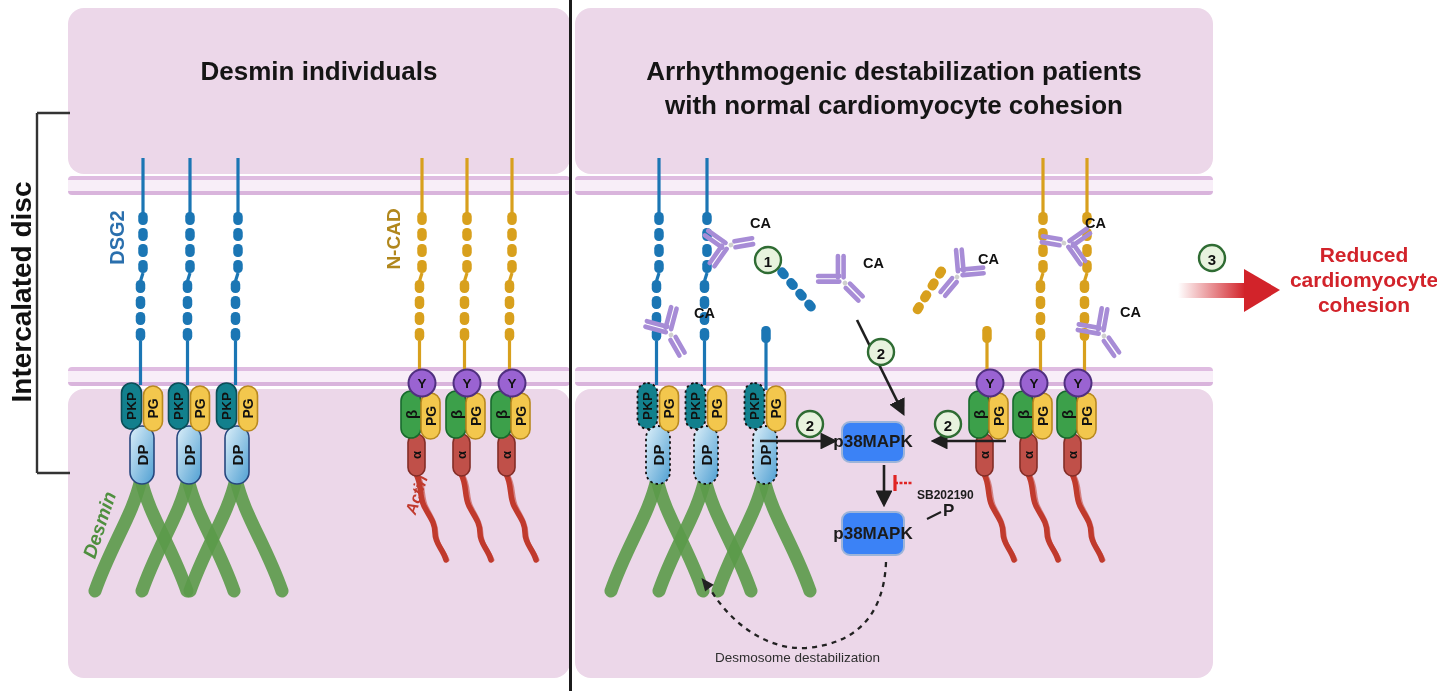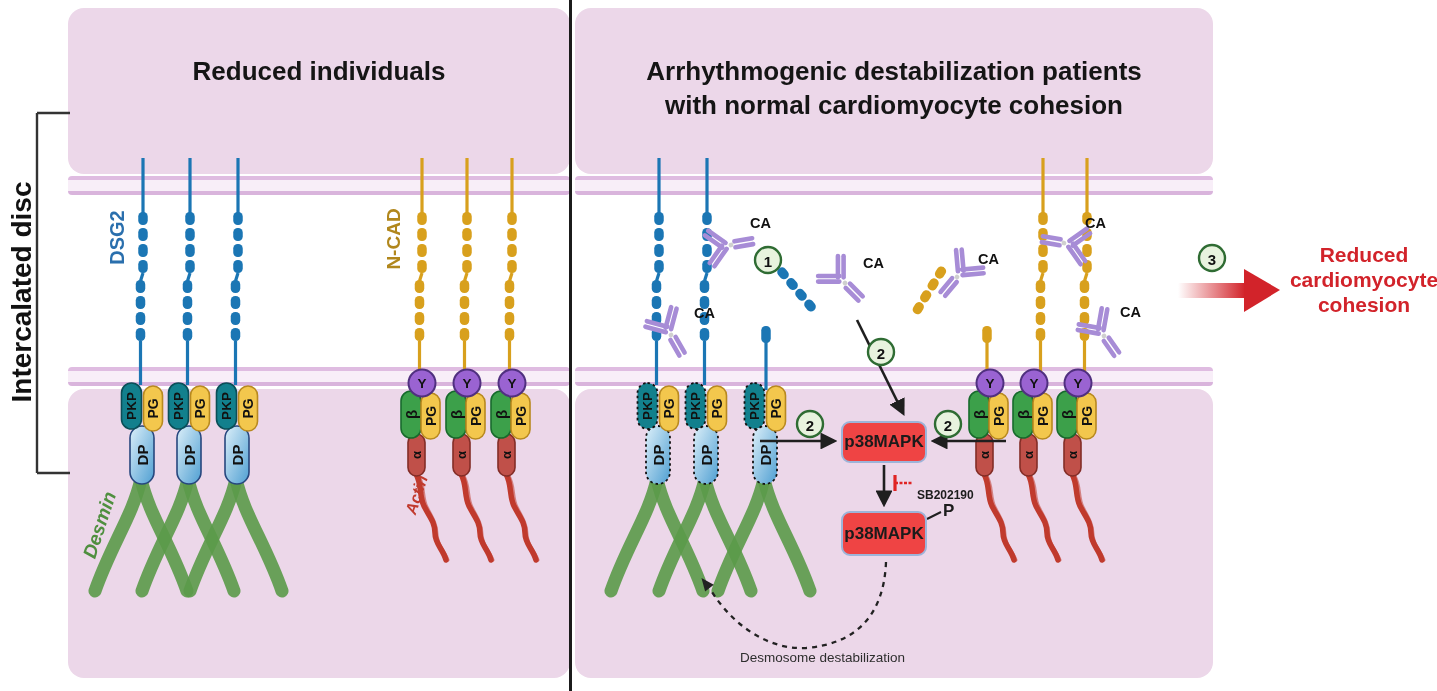--- a/index.html
+++ b/index.html
@@ -4,25 +4,25 @@
 <style>
   html,body{margin:0;padding:0;background:#fff;}
   #stage{position:relative;width:1437px;height:691px;background:#fff;overflow:hidden;
          font-family:"Liberation Sans",sans-serif;}
   .cell{position:absolute;background:#ecd7e9;border-radius:16px;}
   .membrane{position:absolute;height:19px;border-radius:4px;
     background:linear-gradient(#dfbce1 0 4px,#f8eef8 4px 15px,#d9b4dc 15px 19px);}
   .divider{position:absolute;left:569px;top:0;width:3px;height:691px;background:#1b1b1b;}
   .title{position:absolute;text-align:center;font-weight:bold;font-size:26px;line-height:1.3;color:#151515;}
   .vlabel{position:absolute;text-align:center;font-weight:bold;white-space:nowrap;}
-  .kbox{position:absolute;width:86px;height:42px;background:#ef4444;border:2px solid #9db4d9;
+  .kbox{position:absolute;width:64px;height:42px;background:#3b82f6;border:2px solid #9db4d9;
         border-radius:9px;display:flex;align-items:center;justify-content:center;
         font-weight:bold;font-size:17px;color:#1b1b1b;box-sizing:border-box;}
   .smalllbl{position:absolute;font-size:12px;font-weight:bold;color:#1c1c1c;}
-  .note{position:absolute;font-size:13.5px;color:#2e2e2e;text-align:right;}
+  .note{position:absolute;font-size:13.5px;color:#2e2e2e;text-align:center;}
   .outcome{position:absolute;left:1288px;top:243px;width:152px;text-align:center;
            font-weight:bold;font-size:21px;line-height:1.18;color:#d2232a;}
   svg{position:absolute;left:0;top:0;}
   svg text{font-family:"Liberation Sans",sans-serif;}
 </style>
 </head>
 <body>
 
 <div id="stage">
 
@@ -32,21 +32,21 @@
   <div class="cell" style="left:575px;top:389px;width:638px;height:289px;"></div>
 
   <div class="membrane" style="left:68px;top:176px;width:502px;"></div>
   <div class="membrane" style="left:68px;top:367px;width:502px;"></div>
   <div class="membrane" style="left:575px;top:176px;width:638px;"></div>
   <div class="membrane" style="left:575px;top:367px;width:638px;"></div>
 
   <div class="divider"></div>
 
   <div class="title" style="left:78px;top:55px;width:482px;">
-    <div>Reduced individuals</div>
+    <div>Desmin individuals</div>
   </div>
   <div class="title" style="left:604px;top:55px;width:580px;">
     <div>Arrhythmogenic destabilization patients</div>
     <div>with normal cardiomyocyte cohesion</div>
   </div>
 
   <div class="vlabel" style="left:-128px;top:276px;width:300px;font-size:28px;color:#111;transform:rotate(-90deg);">Intercalated disc</div>
   <div class="vlabel" style="left:82px;top:226px;width:70px;font-size:20px;color:#2a6fad;transform:rotate(-90deg);">DSG2</div>
   <div class="vlabel" style="left:354px;top:228px;width:80px;font-size:19px;color:#b1871c;transform:rotate(-90deg);">N-CAD</div>
   <div class="vlabel" style="left:60px;top:514px;width:80px;font-size:19px;font-style:italic;color:#4f8f3f;transform:rotate(-72deg);">Desmin</div>

